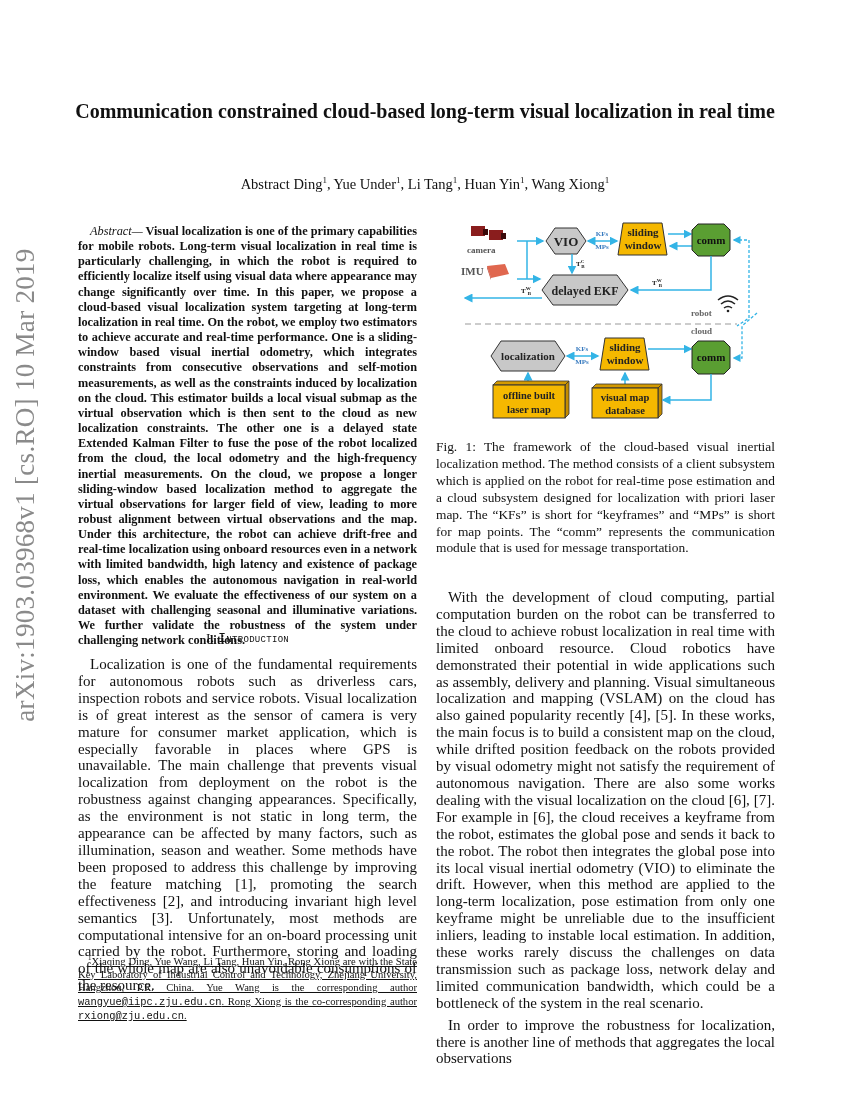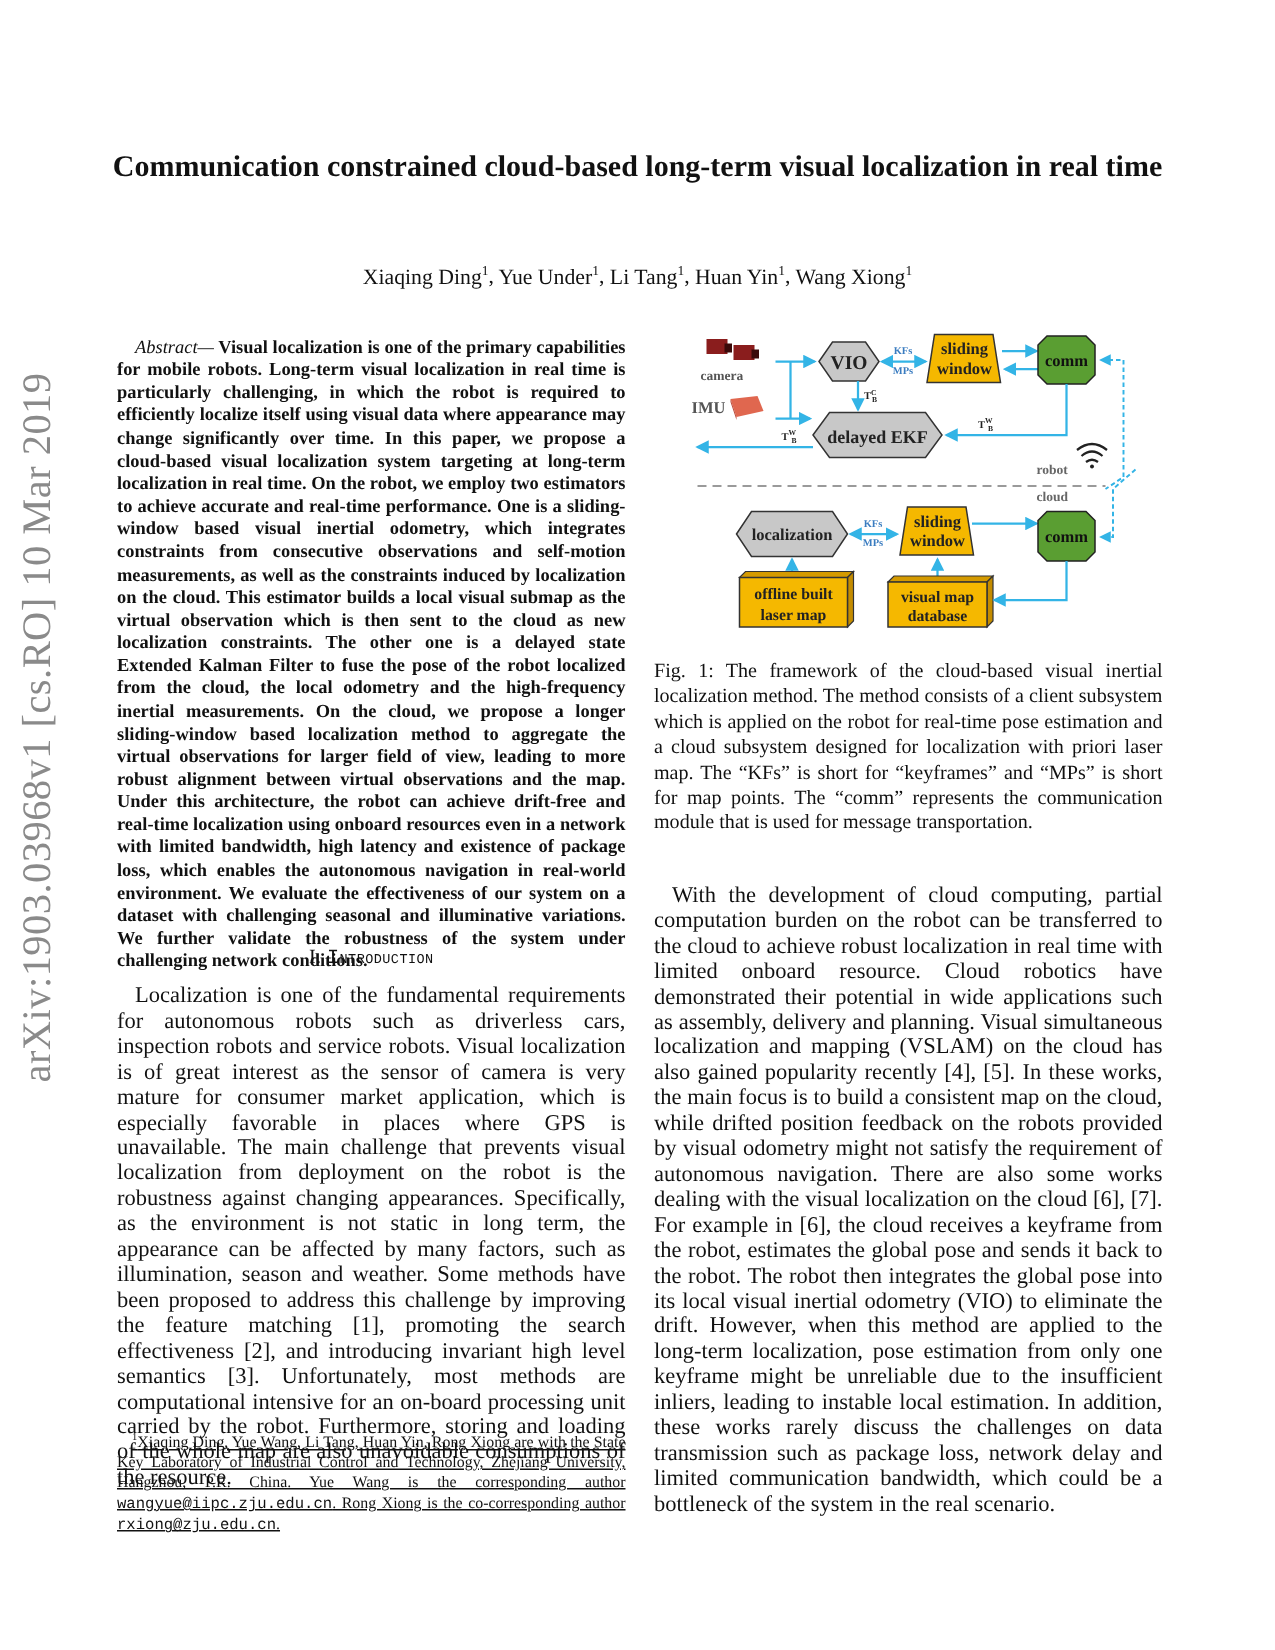--- a/index.html
+++ b/index.html
@@ -36,21 +36,21 @@
 </head>
 <body>
 
 <div class="arxiv-stamp">
   <span>arXiv:1903.03968v1  [cs.RO]  10 Mar 2019</span>
 </div>
 
 <h1 class="title" style="margin:0;">Communication constrained cloud-based long-term visual localization in real time</h1>
 
 <div class="authors">
-  <span><span>Xiaqing Ding</span><sup>1</sup></span>,
+  <span><span>Abstract Ding</span><sup>1</sup></span>,
   <span><span>Yue Under</span><sup>1</sup></span>,
   <span><span>Li Tang</span><sup>1</sup></span>,
   <span><span>Huan Yin</span><sup>1</sup></span>,
   <span><span>Wang Xiong</span><sup>1</sup></span>
 </div>
 
 <div class="col left abstract">
   <p><span class="lbl"><i>Abstract</i><span>—</span></span> <span>Visual localization is one of the primary capabilities for mobile robots. Long-term visual localization in real time is particularly challenging, in which the robot is required to efficiently localize itself using visual data where appearance may change significantly over time. In this paper, we propose a cloud-based visual localization system targeting at long-term localization in real time. On the robot, we employ two estimators to achieve accurate and real-time performance. One is a sliding-window based visual inertial odometry, which integrates constraints from consecutive observations and self-motion measurements, as well as the constraints induced by localization on the cloud. This estimator builds a local visual submap as the virtual observation which is then sent to the cloud as new localization constraints. The other one is a delayed state Extended Kalman Filter to fuse the pose of the robot localized from the cloud, the local odometry and the high-frequency inertial measurements. On the cloud, we propose a longer sliding-window based localization method to aggregate the virtual observations for larger field of view, leading to more robust alignment between virtual observations and the map. Under this architecture, the robot can achieve drift-free and real-time localization using onboard resources even in a network with limited bandwidth, high latency and existence of package loss, which enables the autonomous navigation in real-world environment. We evaluate the effectiveness of our system on a dataset with challenging seasonal and illuminative variations. We further validate the robustness of the system under challenging network conditions.</span></p>
 </div>
 
@@ -189,13 +189,14 @@
     <polyline points="264,156 264,182 216,182" fill="none" stroke="#33b4e6" stroke-width="1.5" marker-end="url(#ah)"></polyline>
   </svg>
 </div>
 
 <div class="col right caption">
   <p><span>Fig. 1:</span> <span>The framework of the cloud-based visual inertial localization method. The method consists of a client subsystem which is applied on the robot for real-time pose estimation and a cloud subsystem designed for localization with priori laser map. The “KFs” is short for “keyframes” and “MPs” is short for map points. The “comm” represents the communication module that is used for message transportation.</span></p>
 </div>
 
 <div class="col right right-body">
   <p>With the development of cloud computing, partial computation burden on the robot can be transferred to the cloud to achieve robust localization in real time with limited onboard resource. Cloud robotics have demonstrated their potential in wide applications such as assembly, delivery and planning. Visual simultaneous localization and mapping (VSLAM) on the cloud has also gained popularity recently [4], [5]. In these works, the main focus is to build a consistent map on the cloud, while drifted position feedback on the robots provided by visual odometry might not satisfy the requirement of autonomous navigation. There are also some works dealing with the visual localization on the cloud [6], [7]. For example in [6], the cloud receives a keyframe from the robot, estimates the global pose and sends it back to the robot. The robot then integrates the global pose into its local visual inertial odometry (VIO) to eliminate the drift. However, when this method are applied to the long-term localization, pose estimation from only one keyframe might be unreliable due to the insufficient inliers, leading to instable local estimation. In addition, these works rarely discuss the challenges on data transmission such as package loss, network delay and limited communication bandwidth, which could be a bottleneck of the system in the real scenario.</p>
+  <p>In order to improve the robustness for localization, there is another line of methods that aggregates the local observations</p>
 </div>
 
 </body></html>

